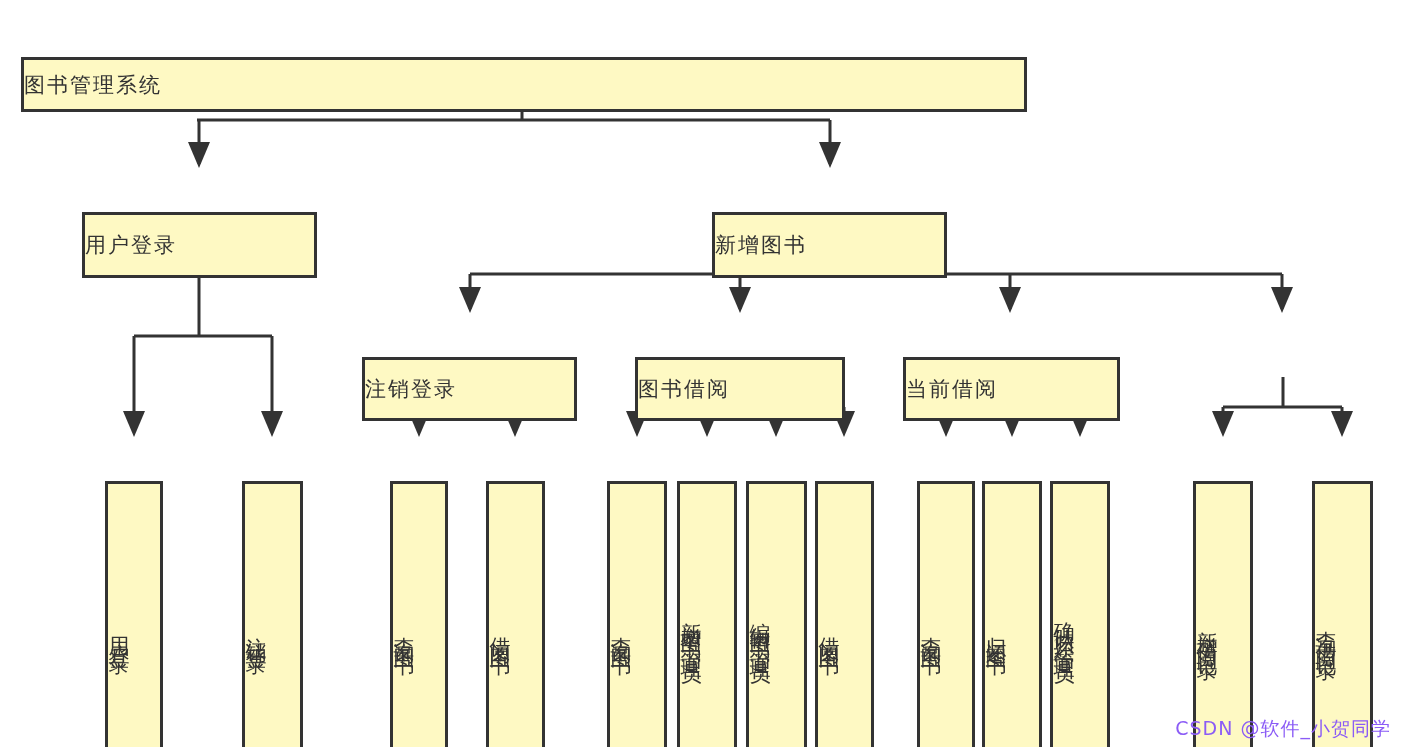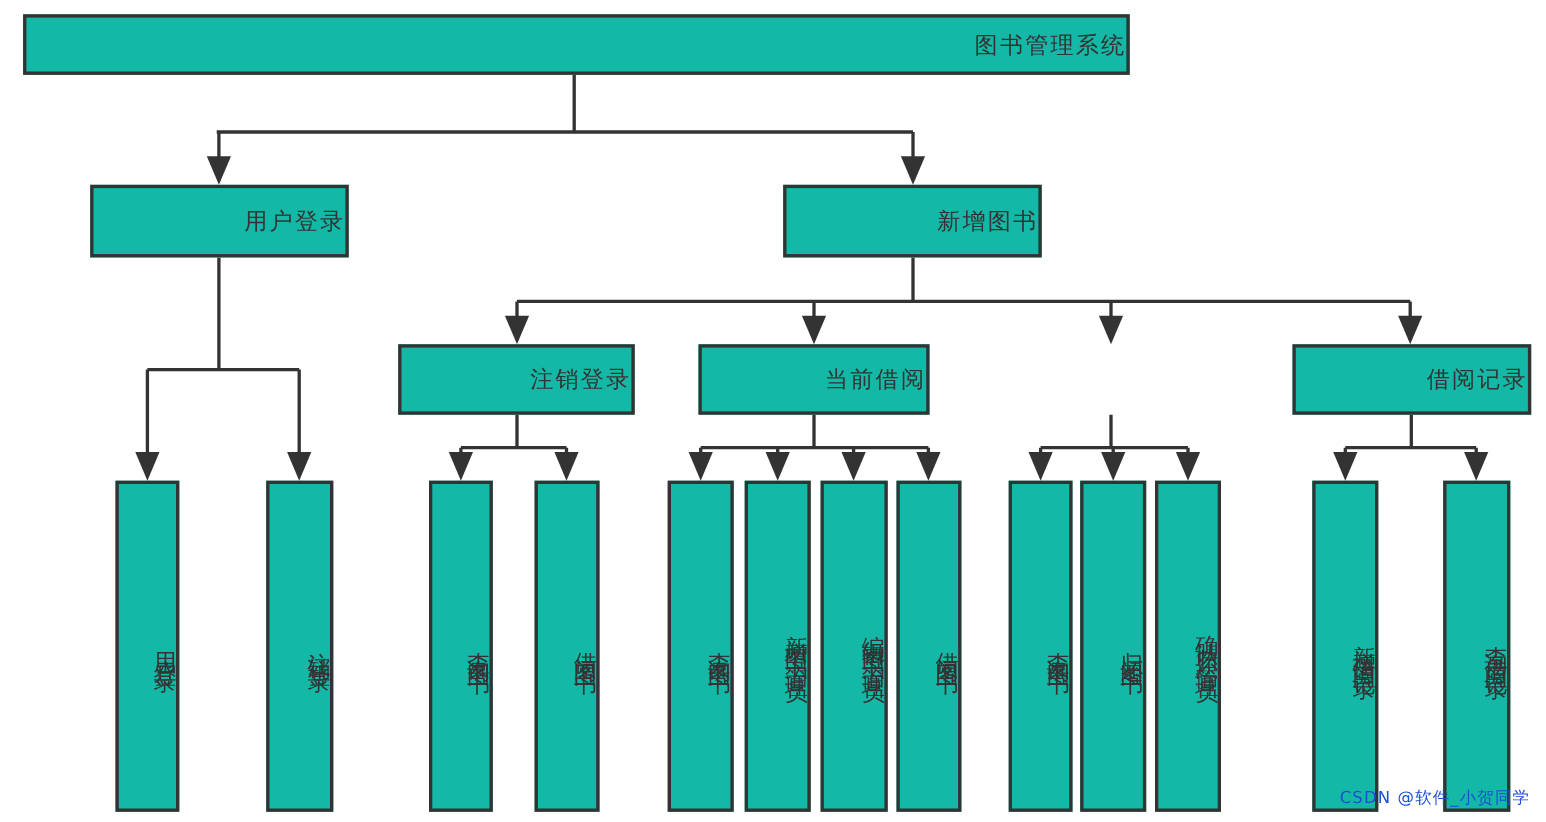--- a/index.html
+++ b/index.html
@@ -13,47 +13,48 @@
     overflow: hidden;
   }
   #connectors {
     position: absolute;
     left: 0; top: 0;
     width: 1405px; height: 747px;
   }
   .box {
     position: absolute;
     box-sizing: border-box;
-    background: #14b8a6;
+    background: #fef9c3;
     border: 3px solid #333333;
     display: flex;
     align-items: center;
-    justify-content: flex-end;
+    justify-content: flex-start;
+    margin-top: 44px;
   }
   .hbox span {
     font-size: 21px;
     letter-spacing: 2px;
     color: #333333;
     white-space: nowrap;
   }
   .vbox span {
     writing-mode: vertical-rl;
     text-orientation: mixed;
     font-size: 21px;
     letter-spacing: 6px;
     color: #333333;
     line-height: 1;
   }
   #watermark {
     position: absolute;
     top: 716px;
     right: 14px;
-    font-size: 15px;
+    font-size: 19px;
     letter-spacing: 1px;
-    color: #1d4ed8;
+    color: #8b5cf6;
     white-space: nowrap;
   }
 </style>
 </head>
 <body>
 
 <div id="canvas">
 
   <svg id="connectors" width="1405" height="747" viewBox="0 0 1405 747" xmlns="http://www.w3.org/2000/svg">
     <g stroke="#333333" stroke-width="3" fill="none">
@@ -96,24 +97,24 @@
     <span>用户登录</span>
   </div>
   <div class="box hbox" style="left:712px;top:168px;width:235px;height:66px">
     <span>新增图书</span>
   </div>
 
   <div class="box hbox" style="left:362px;top:313px;width:215px;height:64px">
     <span>注销登录</span>
   </div>
   <div class="box hbox" style="left:635px;top:313px;width:210px;height:64px">
+    <span>图书借阅</span>
+  </div>
+  <div class="box hbox" style="left:903px;top:313px;width:217px;height:64px">
     <span>当前借阅</span>
-  </div>
-  <div class="box hbox" style="left:1175px;top:313px;width:217px;height:64px">
-    <span>借阅记录</span>
   </div>
 
   <div class="box vbox" style="left:105px;top:437px;width:58px;height:301px">
     <span>用户登录</span>
   </div>
   <div class="box vbox" style="left:242px;top:437px;width:61px;height:301px">
     <span>注销登录</span>
   </div>
 
   <div class="box vbox" style="left:390px;top:437px;width:58px;height:301px">

